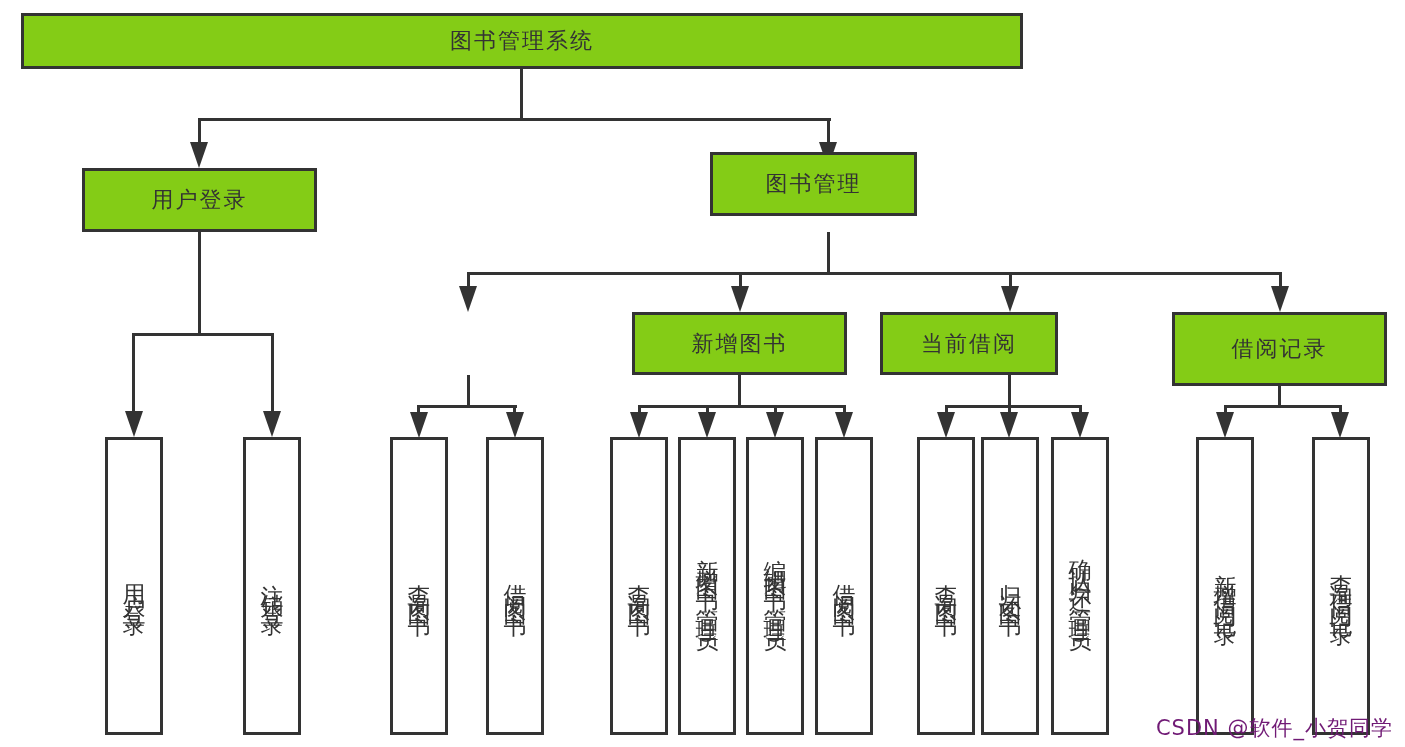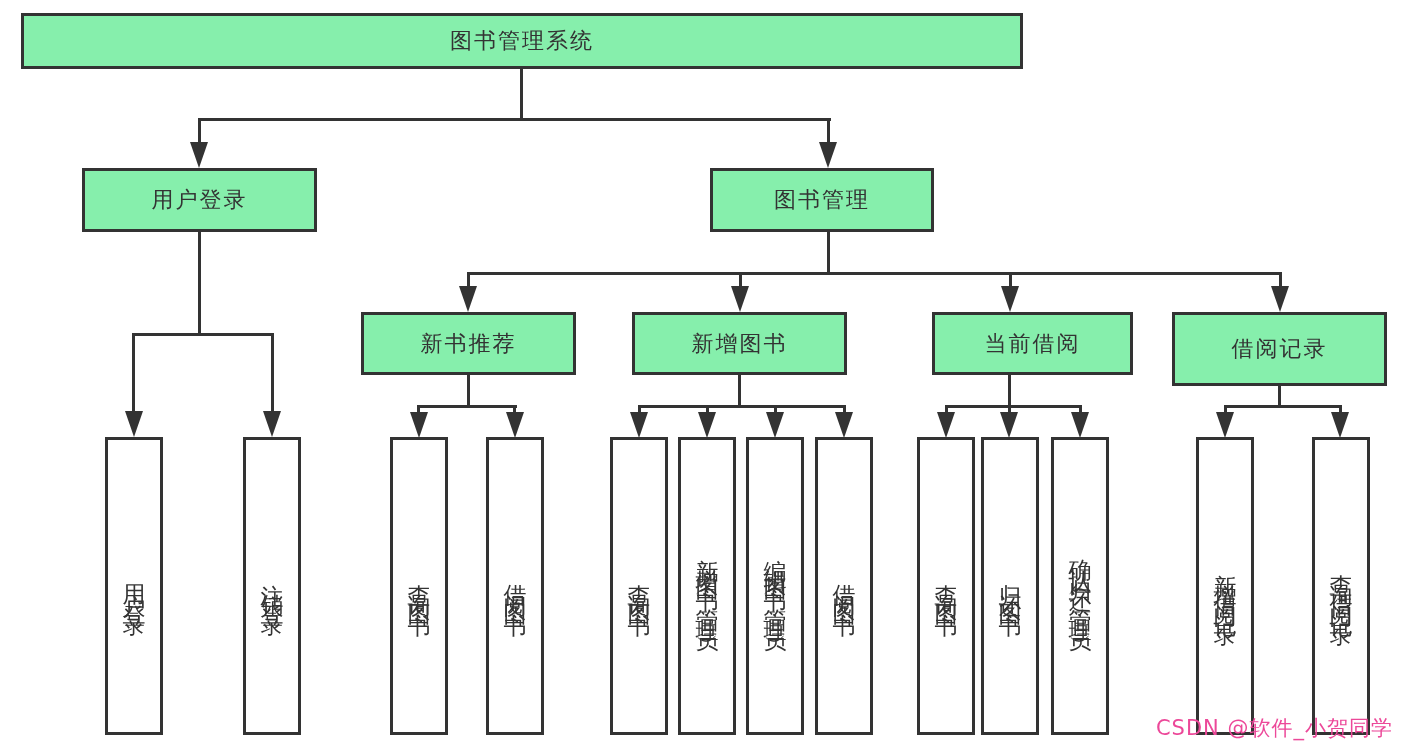--- a/index.html
+++ b/index.html
@@ -1,29 +1,29 @@
 <!DOCTYPE html>
 <html><head>
 <meta charset="utf-8">
 <style>
   html,body{margin:0;padding:0;background:#ffffff;}
   body{width:1405px;height:747px;font-family:"DejaVu Sans","Liberation Sans",sans-serif;}
   .canvas{position:relative;width:1405px;height:747px;background:#ffffff;overflow:hidden;}
-  .box{position:absolute;box-sizing:border-box;border:3px solid #333333;background:#86efac;
+  .box{position:absolute;box-sizing:border-box;border:3px solid #333333;background:#84cc16;
        display:flex;align-items:center;justify-content:center;font-size:22px;color:#333333;
        letter-spacing:2px;}
   .leaf{position:absolute;top:437px;width:58px;height:298px;box-sizing:border-box;
         border:3px solid #333333;background:#ffffff;display:flex;align-items:center;justify-content:center;}
   .vtext{writing-mode:vertical-rl;text-orientation:mixed;font-size:23px;color:#333333;
          letter-spacing:10px;line-height:1;white-space:nowrap;}
   .hl{position:absolute;height:3px;background:#333333;}
   .vl{position:absolute;width:3px;background:#333333;}
   .ah{position:absolute;width:0;height:0;border-left:9px solid transparent;
       border-right:9px solid transparent;border-top:26px solid #333333;}
-  .watermark{position:absolute;right:12px;top:714px;font-size:21px;color:#ec4899;letter-spacing:1px;}
+  .watermark{position:absolute;right:12px;top:714px;font-size:21px;color:#701a75;letter-spacing:1px;}
 </style>
 </head>
 <body>
 
 <div class="canvas">
 
   <div class="vl" style="left:520px;top:68px;height:51px"></div>
   <div class="hl" style="left:198px;top:118px;width:633px"></div>
   <div class="vl" style="left:198px;top:118px;height:28px"></div>
   <div class="ah" style="left:190px;top:142px"></div>
@@ -83,33 +83,30 @@
   <div class="ah" style="left:1331px;top:412px"></div>
 
   <div class="box" style="left:21px;top:13px;width:1002px;height:56px">
     <span>图书管理系统</span>
   </div>
 
   <div class="box" style="left:82px;top:168px;width:235px;height:64px">
     <span>用户登录</span>
   </div>
 
-  <div class="box" style="left:710px;top:168px;width:224px;height:64px">
+  <div class="box" style="left:710px;top:152px;width:207px;height:64px">
     <span>图书管理</span>
   </div>
 
-  <div class="box" style="left:361px;top:312px;width:215px;height:63px">
-    <span>新书推荐</span>
-  </div>
 
   <div class="box" style="left:632px;top:312px;width:215px;height:63px">
     <span>新增图书</span>
   </div>
 
-  <div class="box" style="left:932px;top:312px;width:201px;height:63px">
+  <div class="box" style="left:880px;top:312px;width:178px;height:63px">
     <span>当前借阅</span>
   </div>
 
   <div class="box" style="left:1172px;top:312px;width:215px;height:74px">
     <span>借阅记录</span>
   </div>
 
   <div class="leaf" style="left:105px">
     <span class="vtext">用户登录</span>
   </div>

